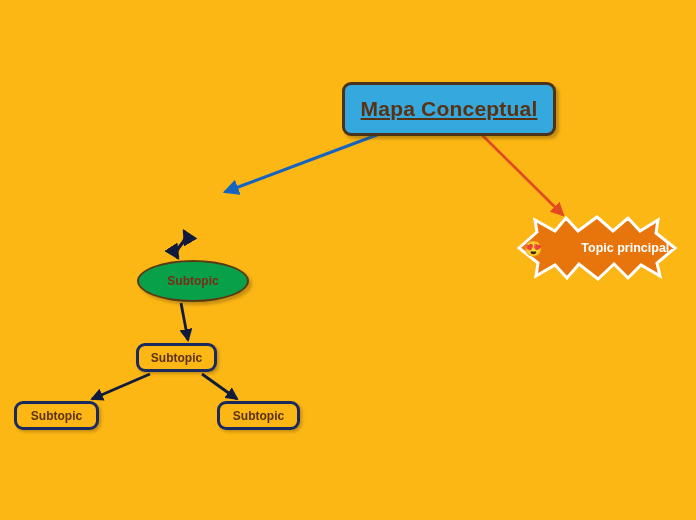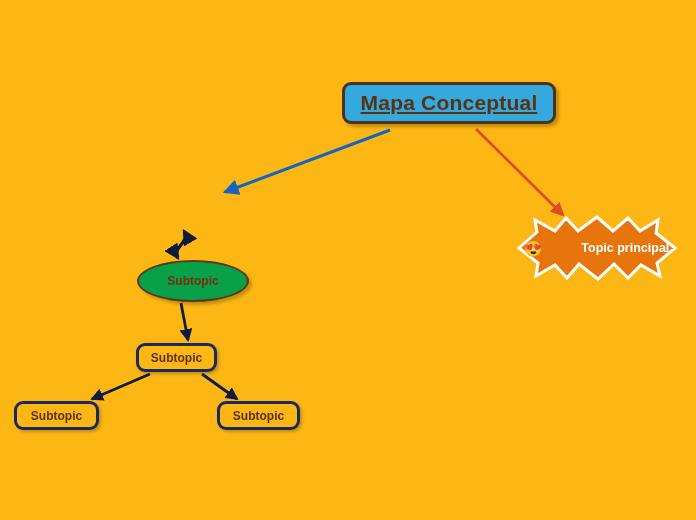--- a/index.html
+++ b/index.html
@@ -34,21 +34,21 @@
     justify-content: center;
     text-align: center;
     white-space: nowrap;
   }
 
   
   #node-root {
     left: 342px;
     top: 82px;
     width: 214px;
-    height: 42px;
+    height: 54px;
     background: #35A8DE;
     border: 3px solid #4A3318;
     border-radius: 9px;
     box-shadow: 3px 3px 3px rgba(80,55,10,0.32);
   }
   #node-root .label {
     font-size: 21px;
     font-weight: bold;
     color: #5A3212;
     text-decoration: underline;

